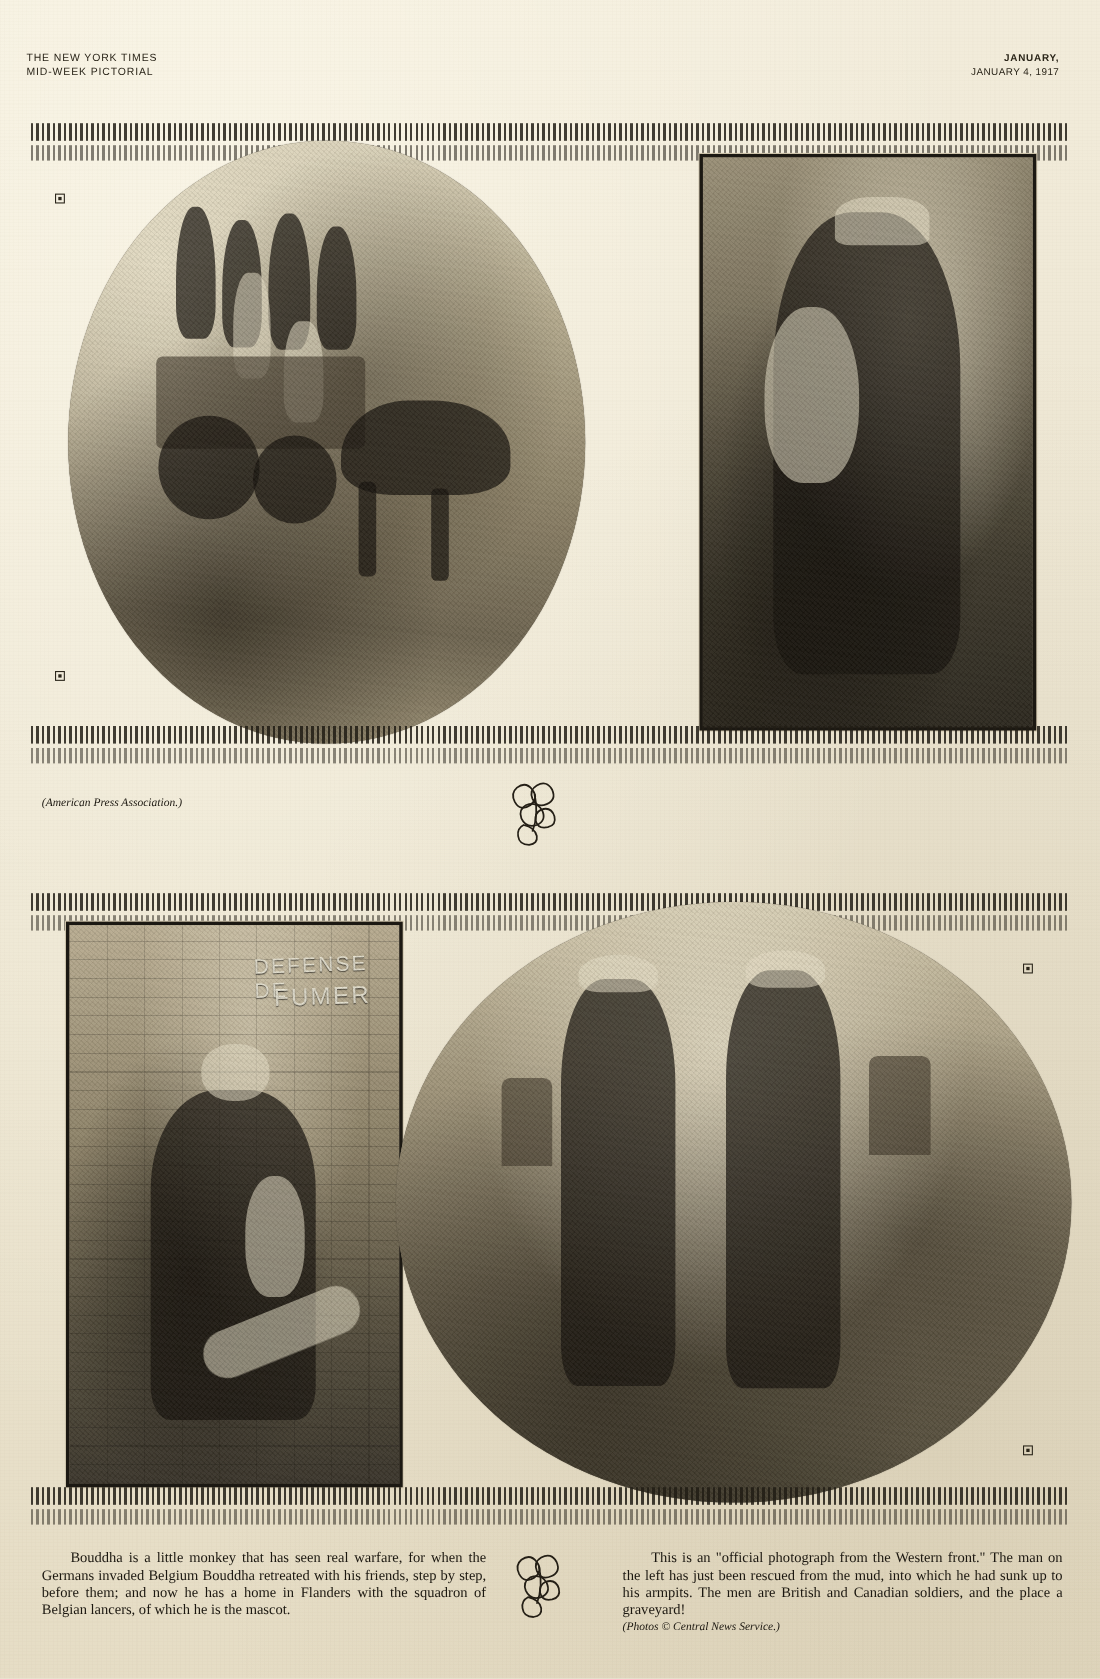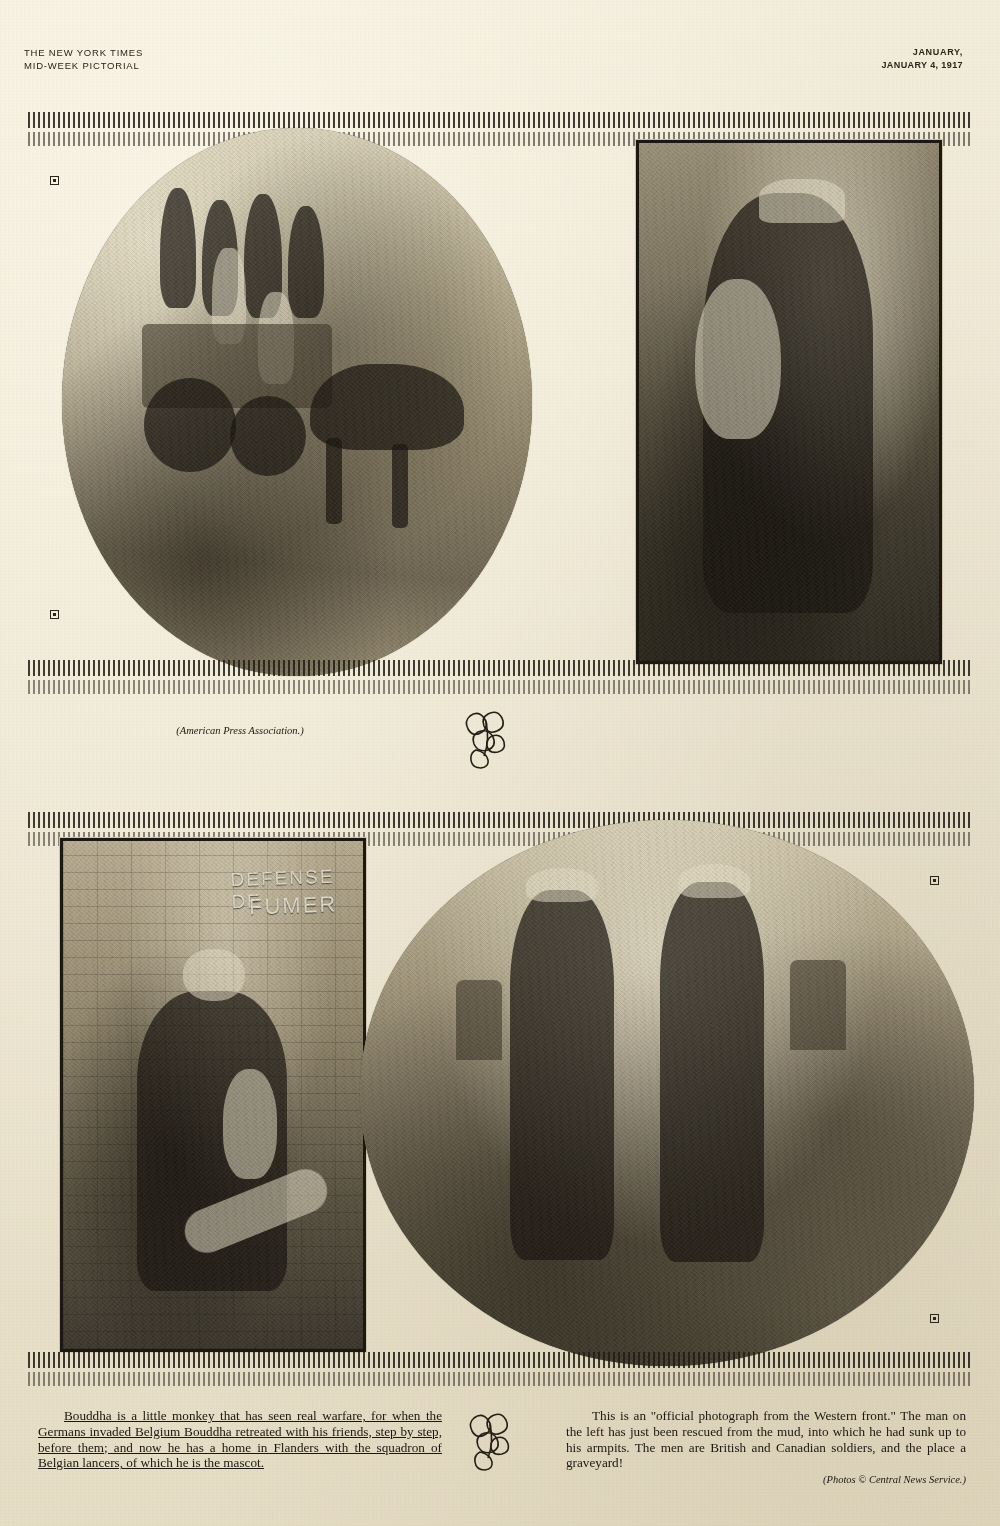--- a/index.html
+++ b/index.html
@@ -49,21 +49,21 @@
   .masthead-right {
     position: absolute; right: 0; top: 0;
     text-align: right;
     font-family: "Liberation Sans", sans-serif;
     font-size: 9px;
     letter-spacing: 0.7px;
     line-height: 13px;
     font-weight: bold;
     color: #2a2519;
   }
-  .masthead-right .date { font-weight: bold; letter-spacing: 0.4px; }
+  .masthead-right .date { font-weight: normal; letter-spacing: 0.4px; }
 
   .headline {
     position: absolute;
     top: 46px; left: 0; right: 0;
     text-align: center;
     font-size: 35px;
     letter-spacing: 1.2px;
     word-spacing: 7px;
     color: #16130d;
   }
@@ -144,26 +144,26 @@
   
   .caption {
     position: absolute;
     font-size: 13.2px;
     line-height: 15.8px;
     text-align: justify;
     color: #1b1710;
   }
   .credit {
     display: block;
-    text-align: center;
+    text-align: left;
     font-style: italic;
     font-size: 10.5px;
     margin-top: 1px;
   }
-  .credit.right { text-align: right; }
+  .credit.right { text-align: left; }
 
   .ornament {
     position: absolute;
     width: 54px; height: 64px;
     color: #241f16;
   }
 
   
   .corner-mark {
     position: absolute;
@@ -298,21 +298,21 @@
       <div class="fig mid" style="left:430px; top:140px; width:56px; height:90px; border-radius:8px 8px 0 0;"></div>
       <div class="fig mid" style="left:96px; top:160px; width:46px; height:80px; border-radius:8px 8px 0 0;"></div>
       <div class="ph-tex"></div>
     </div>
 
   </div>
 
   <div class="rule" style="left:28px; top:1352px; width:944px;"></div>
   <div class="rule short" style="left:28px; top:1372px; width:944px; opacity:0.5;"></div>
 
-  <div class="caption" style="left:38px; top:1408px; width:404px;text-decoration:underline;">
+  <div class="caption" style="left:38px; top:1408px; width:404px;">
     <span style="display:inline-block; width:26px;"></span><span>Bouddha is a little monkey that has seen real warfare, for when the Germans invaded Belgium Bouddha retreated with his friends, step by step, before them; and now he has a home in Flanders with the squadron of Belgian lancers, of which he is the mascot.</span>
   </div>
 
   <div class="ornament" style="left:466px; top:1408px;">
     <svg viewBox="0 0 54 64" width="54" height="64" aria-hidden="true">
       <g fill="none" stroke="#241f16" stroke-width="1.6">
         <path d="M8 10 q8 -6 14 2 q6 8 -2 14 q-9 6 -14 -3 q-4 -8 2 -13z"></path>
         <path d="M26 8 q9 -5 14 4 q4 9 -5 13 q-9 4 -13 -5 q-3 -8 4 -12z"></path>
         <path d="M16 26 q10 -4 15 5 q4 9 -5 13 q-10 3 -14 -6 q-3 -8 4 -12z"></path>
         <path d="M30 30 q9 -3 12 6 q2 8 -6 10 q-9 2 -11 -6 q-1 -7 5 -10z"></path>

